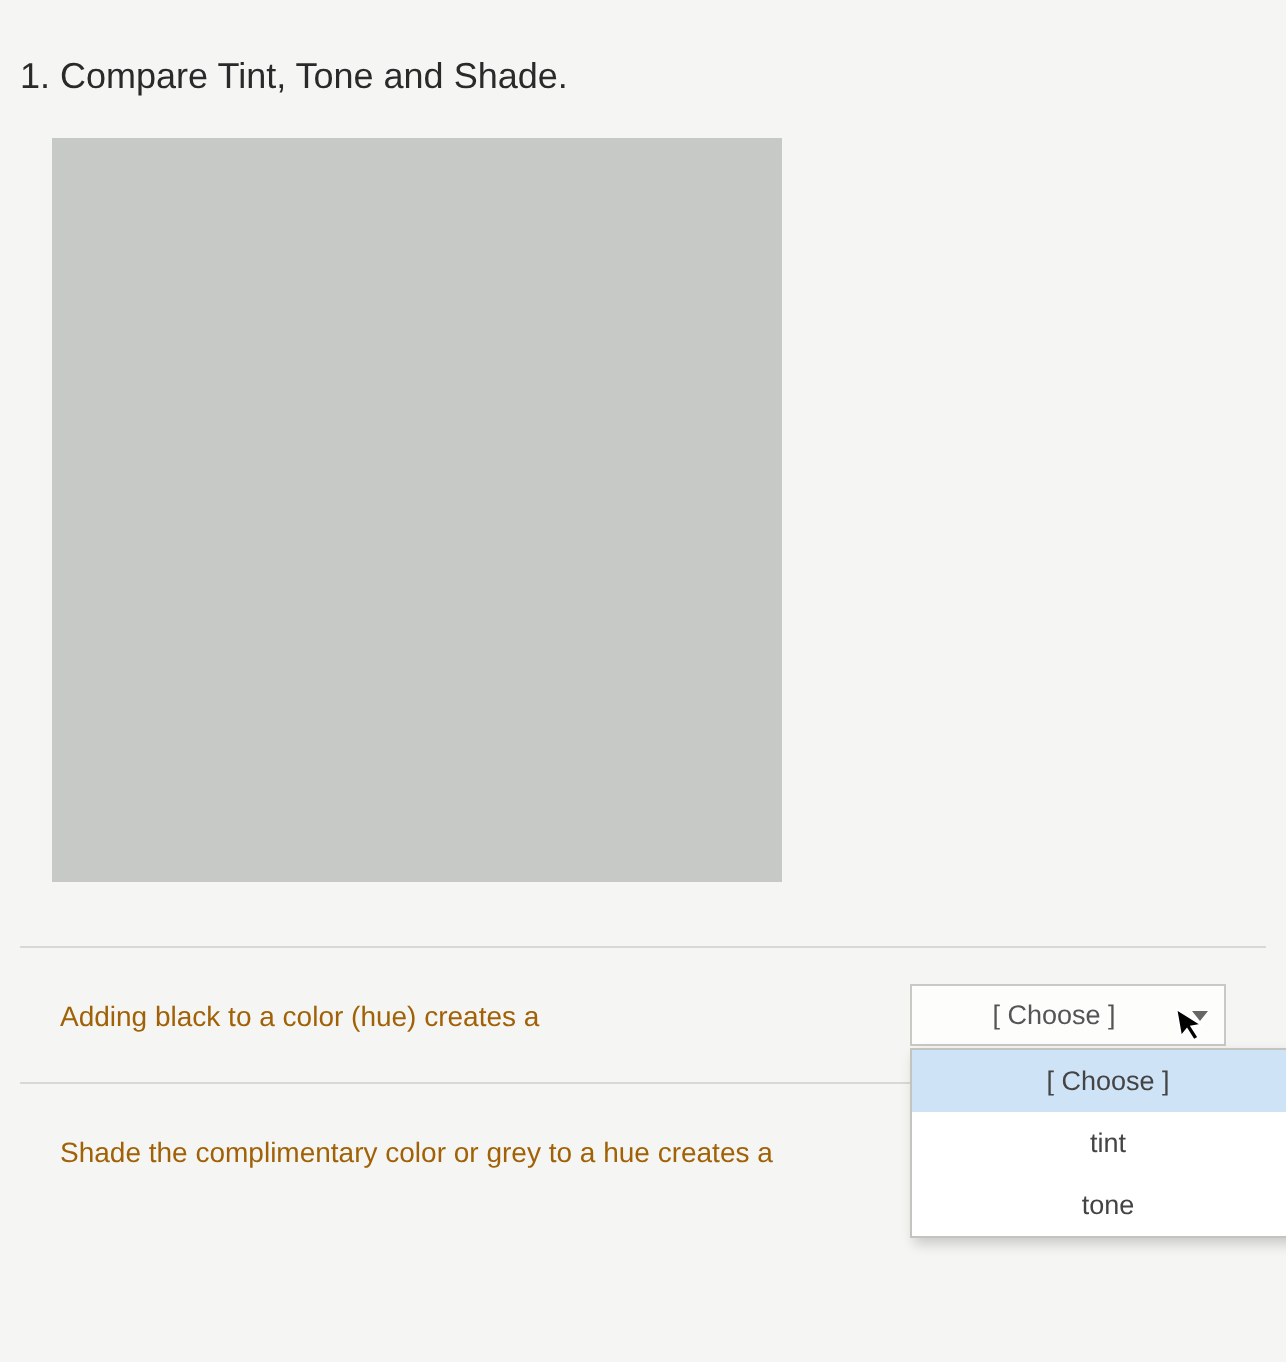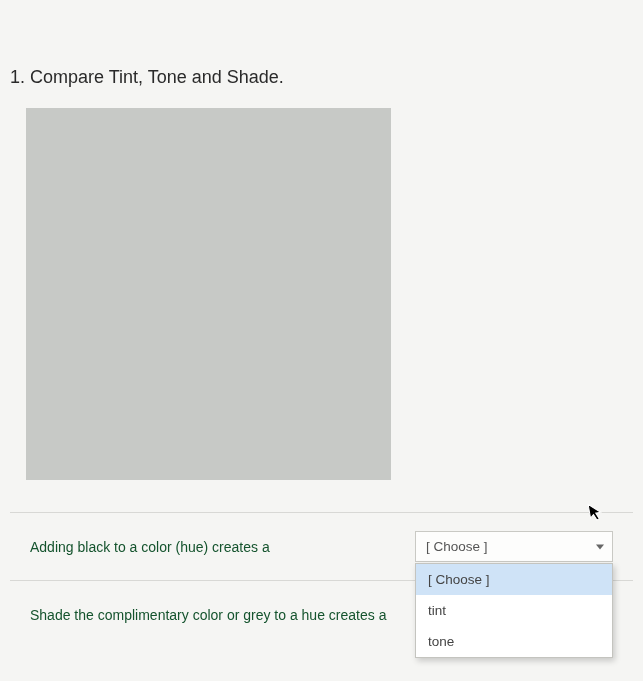--- a/index.html
+++ b/index.html
@@ -17,44 +17,44 @@
       overflow: hidden;
     }
     .content {
       padding: 28px 10px 10px 10px;
     }
     .question-title {
       font-size: 18px;
       color: #2a2a2a;
       font-weight: 400;
       margin-bottom: 20px;
-      margin-top: 39px;
     }
     .image-box {
       width: 365px;
       height: 372px;
       background: #c7c9c6;
       margin-left: 16px;
       margin-bottom: 32px;
     }
     .row {
       display: flex;
       align-items: center;
       justify-content: space-between;
       padding: 18px 20px 18px 20px;
       border-top: 1px solid #d8d8d5;
     }
     .prompt-text {
       font-size: 14px;
-      color: #14532d;
+      color: #a16207;
       text-align: right;
     }
     .select-wrap {
       position: relative;
-      width: 198px;
+      width: 158px;
+      text-align: center;
     }
     .select-closed {
       border: 1px solid #c9c9c4;
       background: #fdfdfc;
       padding: 7px 24px 7px 10px;
       font-size: 13.5px;
       color: #555;
       position: relative;
       cursor: pointer;
     }

